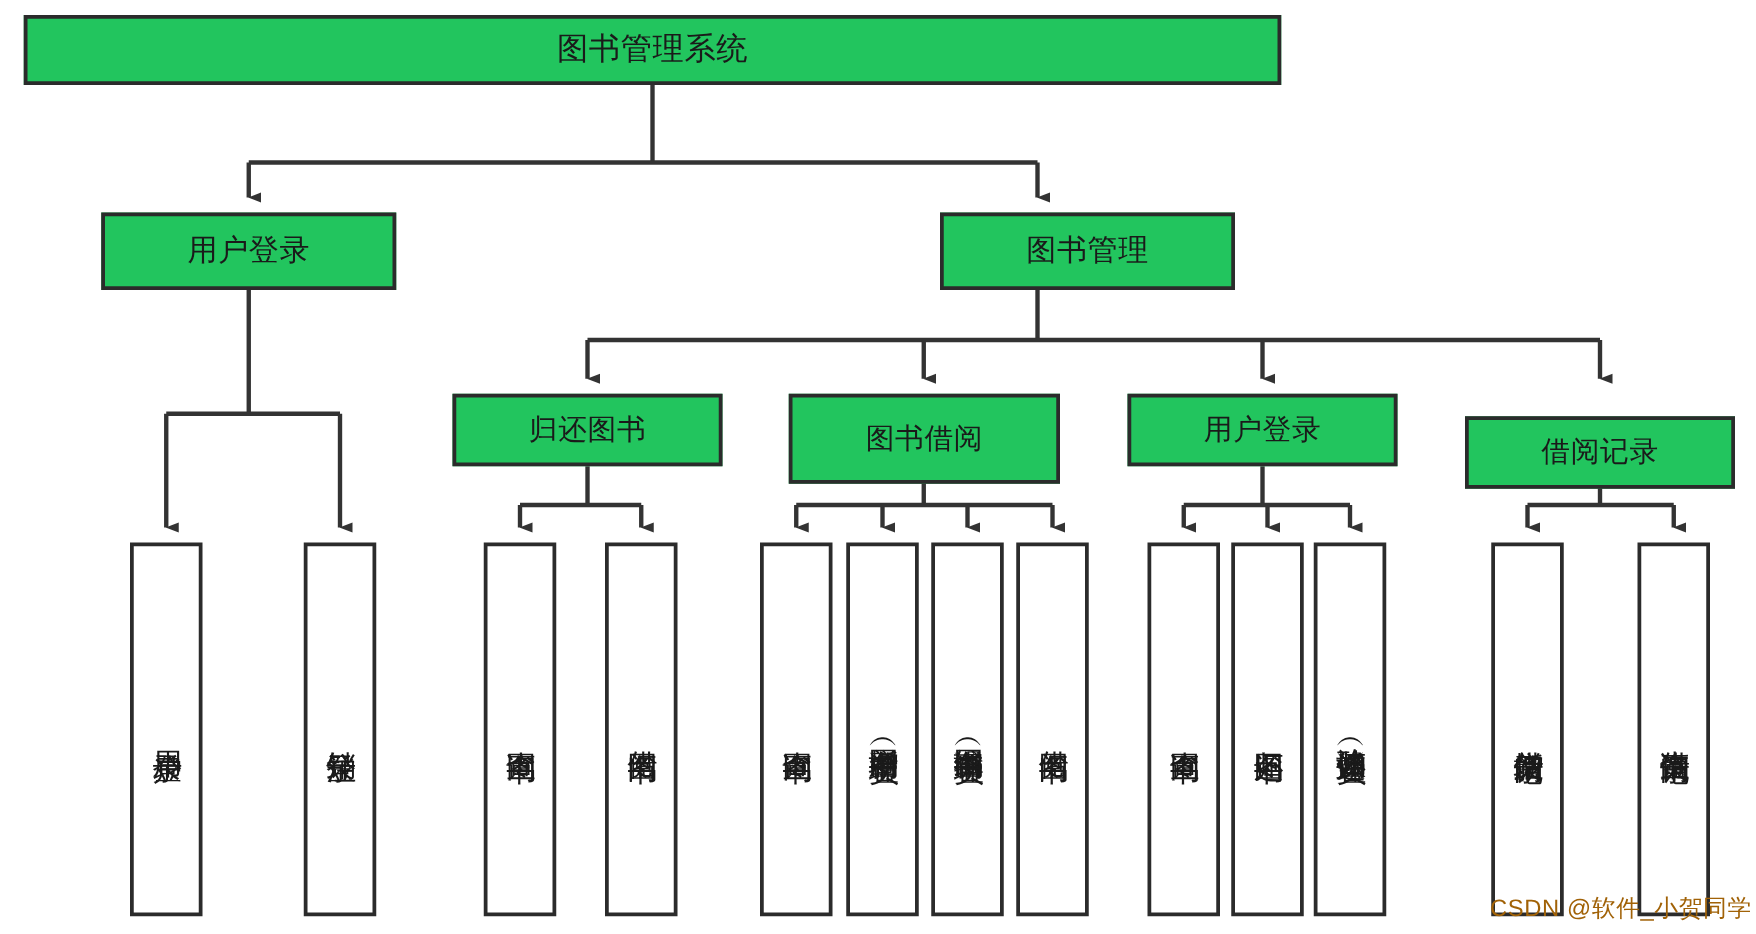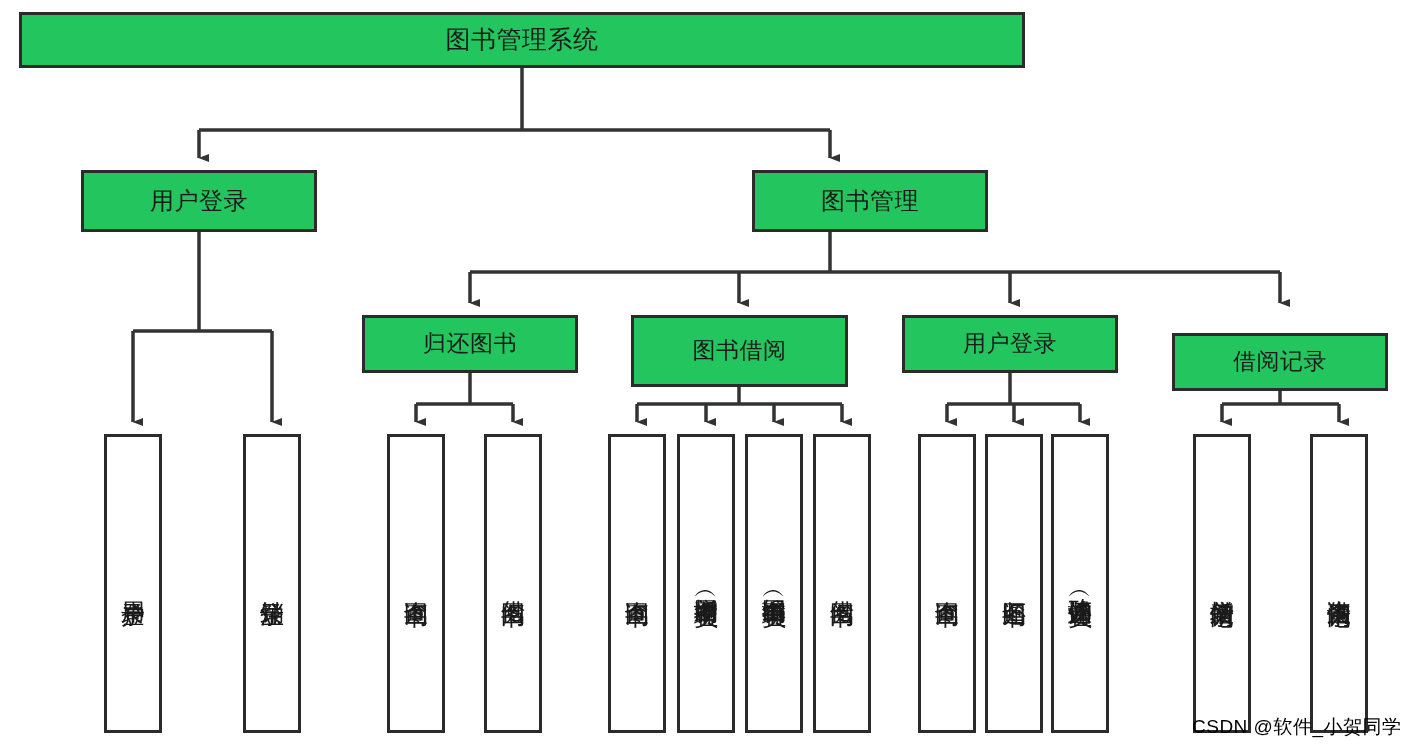--- a/index.html
+++ b/index.html
@@ -62,21 +62,21 @@
     font-size: 24px;
     color: #1a1a1a;
     line-height: 1.0;
     letter-spacing: 1px;
     white-space: nowrap;
     text-align: center;
   }
   .watermark {
     position: absolute;
     font-size: 19px;
-    color: #000000;
+    color: #a16207;
     white-space: nowrap;
     letter-spacing: 0.5px;
   }
 </style>
 </head>
 <body>
 
 <div id="diagram-root">
 
   <svg class="diagram-svg" viewBox="0 0 1405 747">

